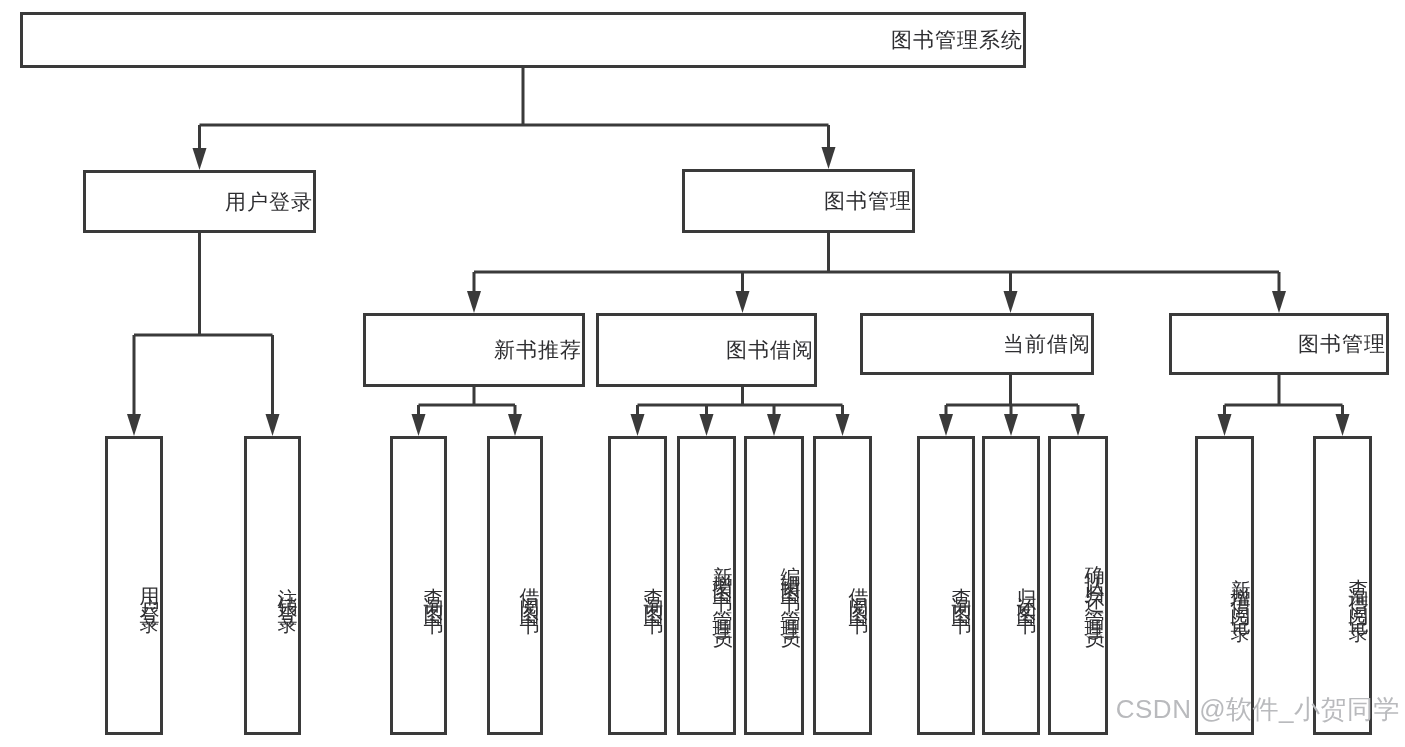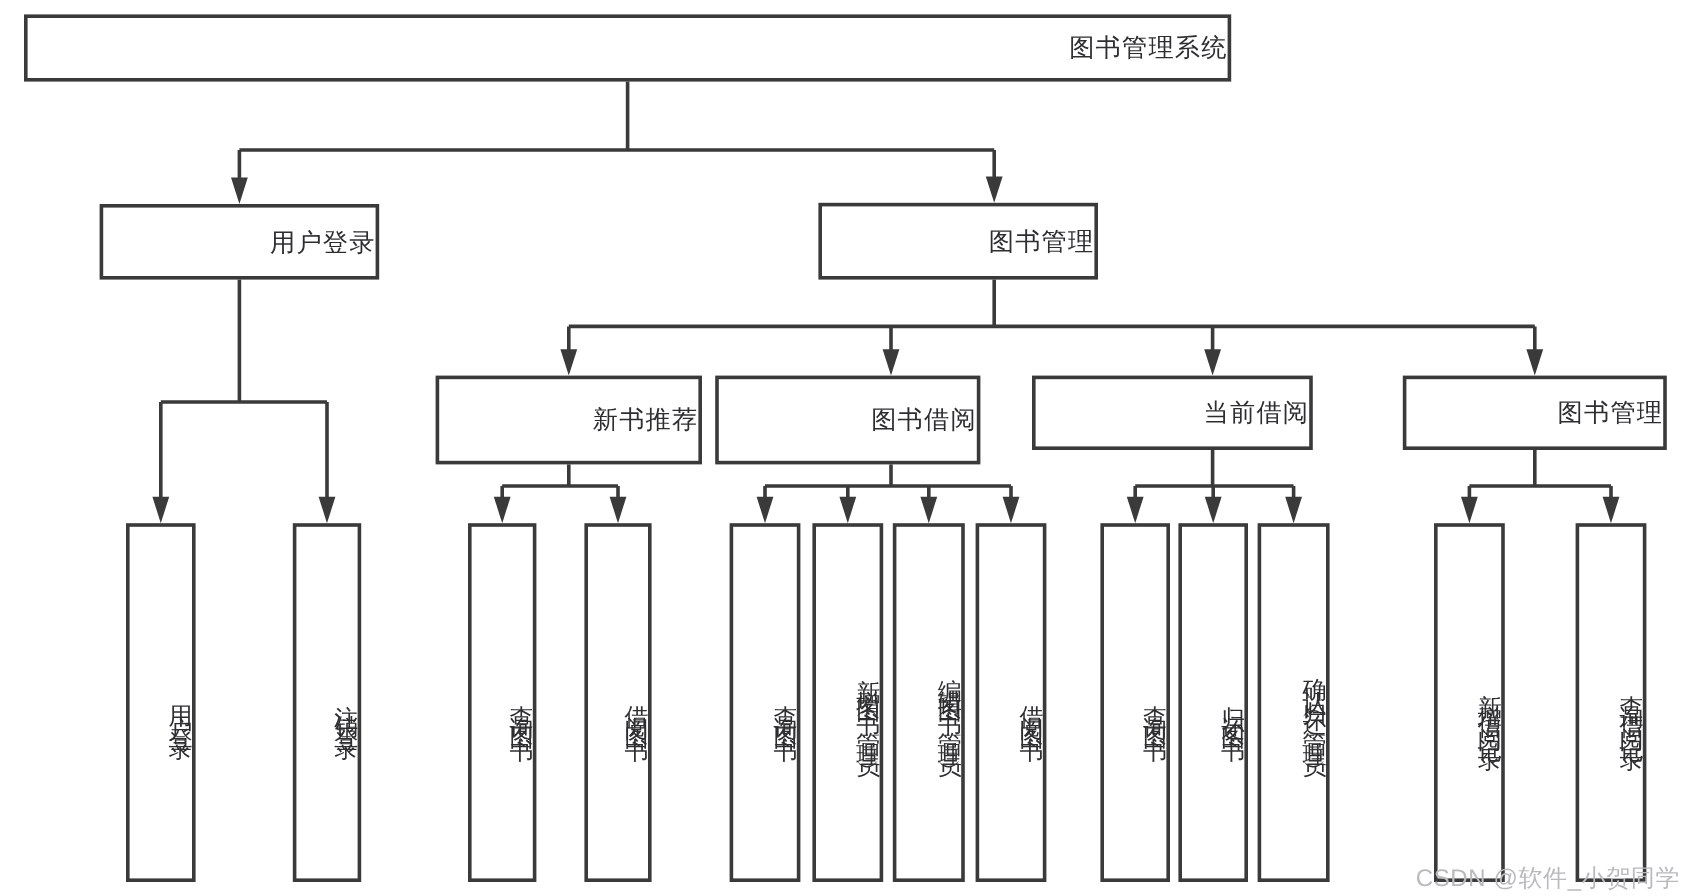--- a/index.html
+++ b/index.html
@@ -36,22 +36,22 @@
     text-orientation: upright;
     font-size: 20px;
     letter-spacing: 9px;
     letter-spacing: 9px;
     line-height: 1;
     padding-top: 9px; 
   }
   .watermark {
     position: absolute;
     right: 5px;
-    bottom: 2px;
-    font-size: 20px;
+    bottom: 20px;
+    font-size: 26px;
     letter-spacing: 0.5px;
     color: #b9babd;
     z-index: 5;
     white-space: nowrap;
     text-align: right;
   }
 </style>
 </head>
 <body>
 

